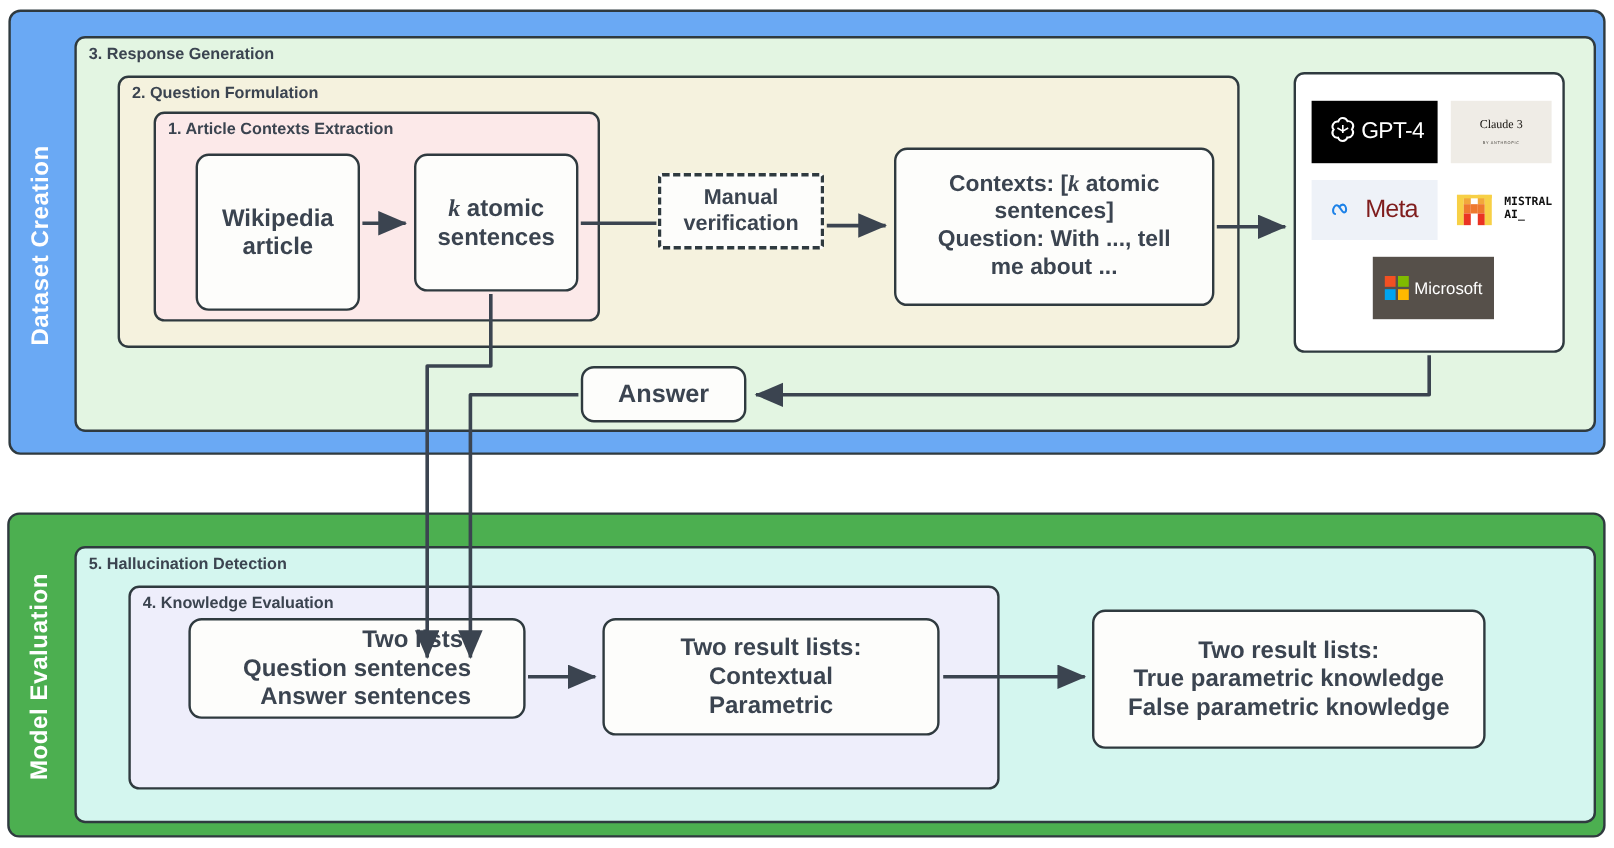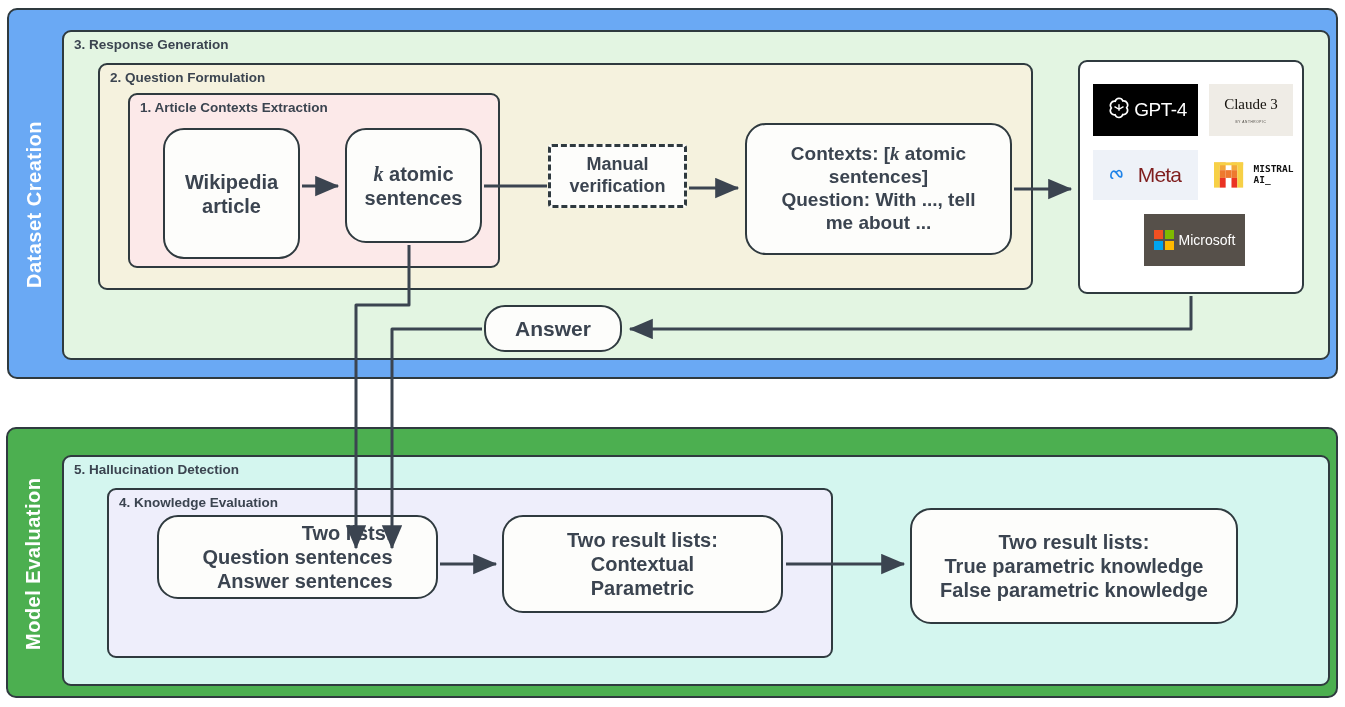--- a/index.html
+++ b/index.html
@@ -58,21 +58,21 @@
   .s-yellow  { background: #f5f2de; }
   .s-pink    { background: #fce9e9; }
   .s-mint    { background: #d4f6ef; }
   .s-lav     { background: #eeeefb; }
 
   
   .node {
     position: absolute;
     background: #fdfdfb;
     border: 2px solid #2f3a3f;
-    border-radius: 21px;
+    border-radius: 11px;
     box-sizing: border-box;
     display: flex;
     align-items: center;
     justify-content: center;
     text-align: center;
     color: #3b4450;
     font-weight: bold;
     line-height: 1.2;
   }
   .node.dashed { border-style: dashed; border-width: 3px; border-radius: 4px; }
@@ -91,21 +91,21 @@
   .logo-gpt {
     background: #000000;
     color: #ffffff;
   }
   .logo-gpt .txt { font-size: 19px; font-weight: 400; letter-spacing: -0.5px; }
   .logo-claude {
     background: #efece6;
     flex-direction: column;
     color: #14110d;
   }
-  .logo-claude .c1 { font-family: "Liberation Serif", serif; font-size: 15px; }
+  .logo-claude .c1 { font-family: "Liberation Serif", serif; font-size: 10px; }
   .logo-claude .c2 { font-size: 3.2px; letter-spacing: 0.6px; margin-top: 7px; color: #44403a; }
   .logo-meta {
     background: #eef2f8;
     color: #7f1d1d;
   }
   .logo-meta .txt { font-size: 21px; letter-spacing: -0.8px; }
   .logo-mistral { background: #ffffff; }
   .logo-mistral .txt {
     font-family: "DejaVu Sans Mono", monospace;
     font-size: 9.5px; font-weight: bold; color: #111111;

